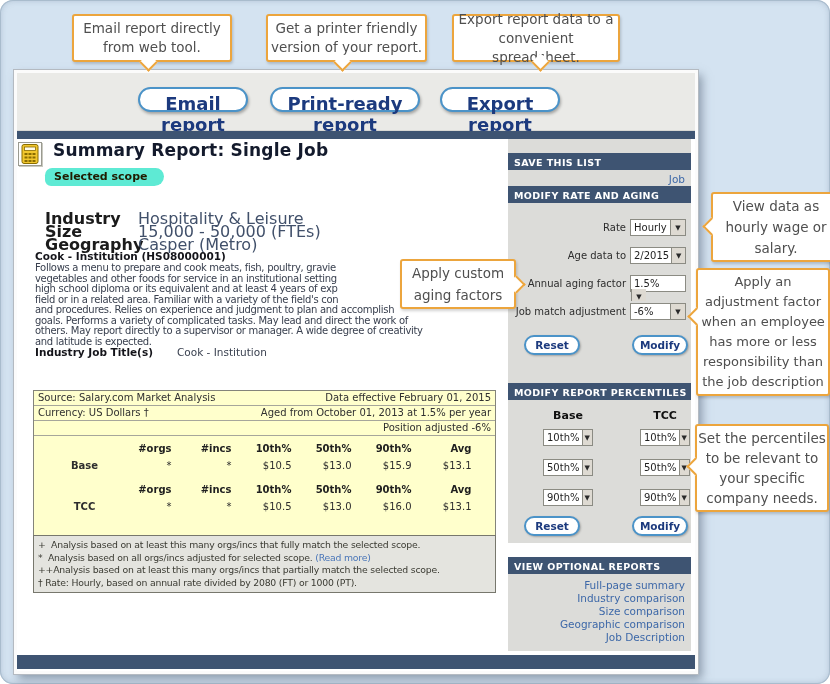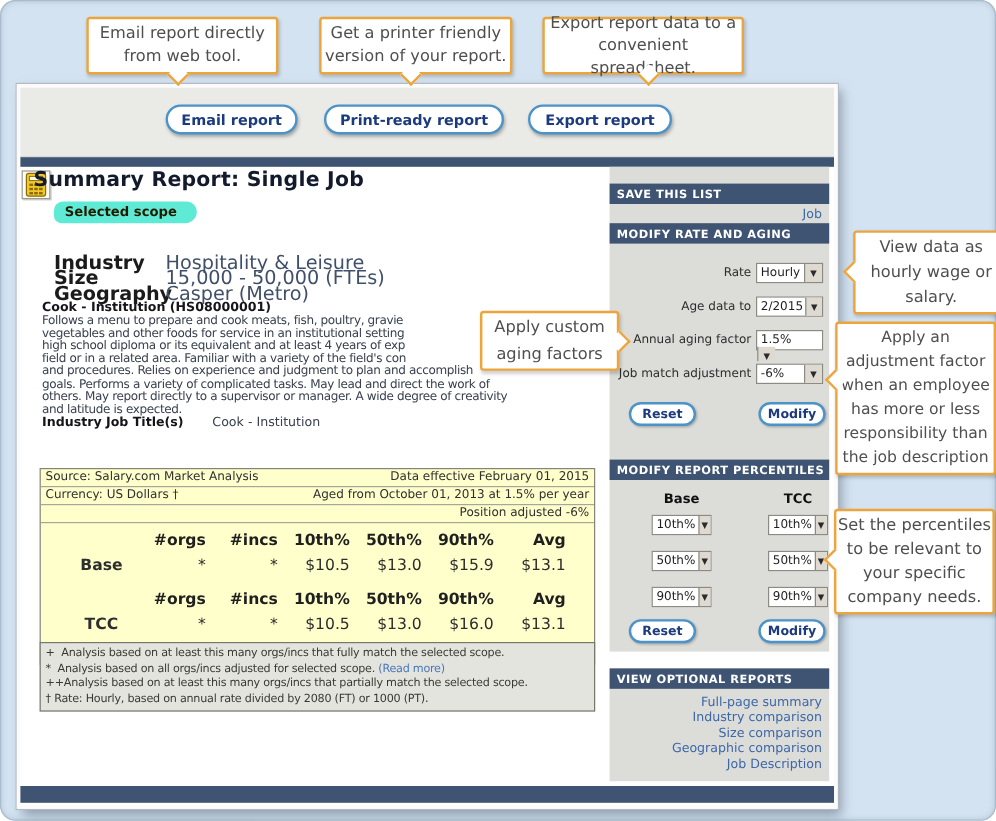--- a/index.html
+++ b/index.html
@@ -7,47 +7,47 @@
   .page { position:absolute; left:0; top:0; width:830px; height:684px; background:#d4e3f1;
           border-radius:13px; box-shadow: inset 0 0 0 1px #a9bccd, inset 0 0 6px rgba(110,130,155,.4); overflow:hidden; }
 
   
   .panel { position:absolute; left:14px; top:70px; width:684px; height:604px; background:#fff;
            border:3px solid #fbfbfb; box-shadow: 0 0 0 1px #b4bac1, 4px 5px 9px rgba(80,95,115,.55); }
   .inner { position:absolute; left:0; top:0; width:678px; height:598px; background:#fff; }
 
   .toolbar { position:absolute; left:0; top:0; width:678px; height:58px; background:#eaeae7; border-bottom:1px solid #d8d8d4; }
   .pill { position:absolute; background:#fff; border:2px solid #4b93c8; border-radius:13px;
-          color:#1c3a7e; font-weight:bold; font-size:12px; text-align:center;
+          color:#1c3a7e; font-weight:bold; font-size:18px; text-align:center;
           box-shadow:1px 2px 3px rgba(0,0,0,.3); cursor:pointer; padding-top:4px; height:25px; }
   .divider { position:absolute; left:0; top:58px; width:678px; height:8px; background:#3e5472; }
   .footer-bar { position:absolute; left:0; top:582px; width:678px; height:14px; background:#3e5472; }
 
   
   .calc-frame { position:absolute; left:1px; top:69px; width:24px; height:24px; background:#fdfdfb;
                 border:1px solid #9a9a90; box-shadow:1px 1px 0 #c9c9c0; }
-  .title { position:absolute; left:11px; top:67px; font-size:17px; font-weight:bold; color:#131a2c; letter-spacing:.2px; }
+  .title { position:absolute; left:36px; top:67px; font-size:17px; font-weight:bold; color:#131a2c; letter-spacing:.2px; }
   .scope-tag { position:absolute; left:28px; top:95px; background:#5eead4; color:#201b00; font-weight:bold;
                font-size:11px; padding:2px 16px 3px 9px; border-radius:12px 14px 16px 10px; }
   .scope-row { position:absolute; left:28px; font-size:16px; }
   .scope-row .lab { display:inline-block; width:93px; font-weight:bold; color:#1b1b1b; }
   .scope-row .val { color:#41506a; }
   .job-head { position:absolute; left:18px; top:177px; font-size:10.5px; font-weight:bold; color:#14141a; }
   .desc { position:absolute; left:18px; top:190px; font-size:10px; letter-spacing:-.3px; line-height:10.5px;
           color:#39404f; white-space:pre; }
   .alt-row { position:absolute; left:18px; top:273px; font-size:10.5px; color:#39404f; }
   .alt-row b { color:#14141a; margin-right:24px; }
 
   
   .mtable { position:absolute; left:16px; top:317px; width:463px; background:#ffffcc; border:1px solid #84847a; }
   .meta { display:flex; justify-content:space-between; font-size:10px; color:#303030;
           padding:1px 4px 2px 4px; border-bottom:1px solid #a6a69b; white-space:pre; }
   .meta.right-only { justify-content:flex-end; }
   table.data { border-collapse:separate; border-spacing:2px; margin:3px auto 0 auto; background:#ffffcc; }
-  table.data td { background:#ffffcc; font-size:13px; color:#2e2e2e; padding:2px 4px; text-align:right;
+  table.data td { background:#ffffcc; font-size:10px; color:#2e2e2e; padding:2px 4px; text-align:right;
                   min-width:58px; height:15px; }
   table.data td.rowlab { font-weight:bold; text-align:center; min-width:62px; background:#ffffcc; }
   table.data td.h { font-weight:bold; color:#1f1f1f; }
   table.data tr.spacer td { height:5px; padding:0; }
   .tbl-pad { height:21px; }
 
   
   .foot { position:absolute; left:16px; top:462px; width:463px; background:#e4e4df; border:1px solid #77776d;
           font-size:9.3px; letter-spacing:-.2px; color:#3a3a32; padding:3px 4px; line-height:12.6px; }
   .foot .fn { white-space:pre; }

